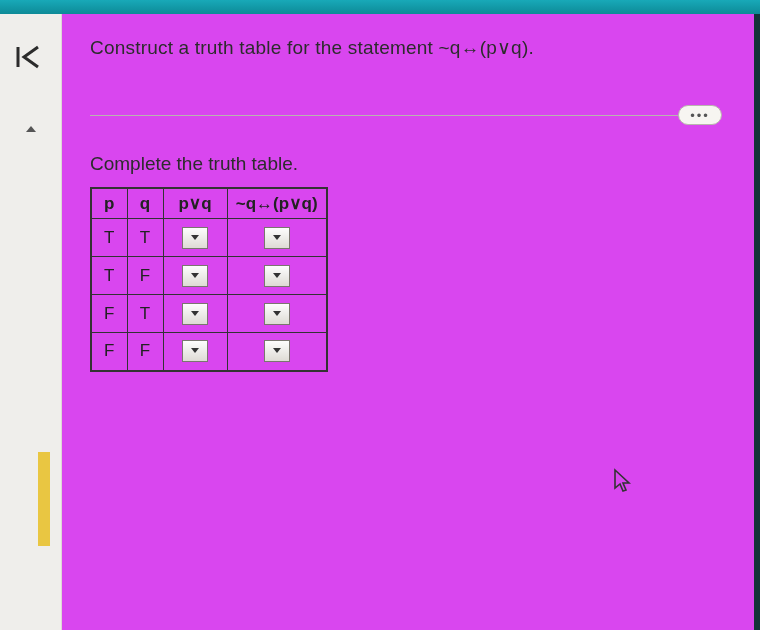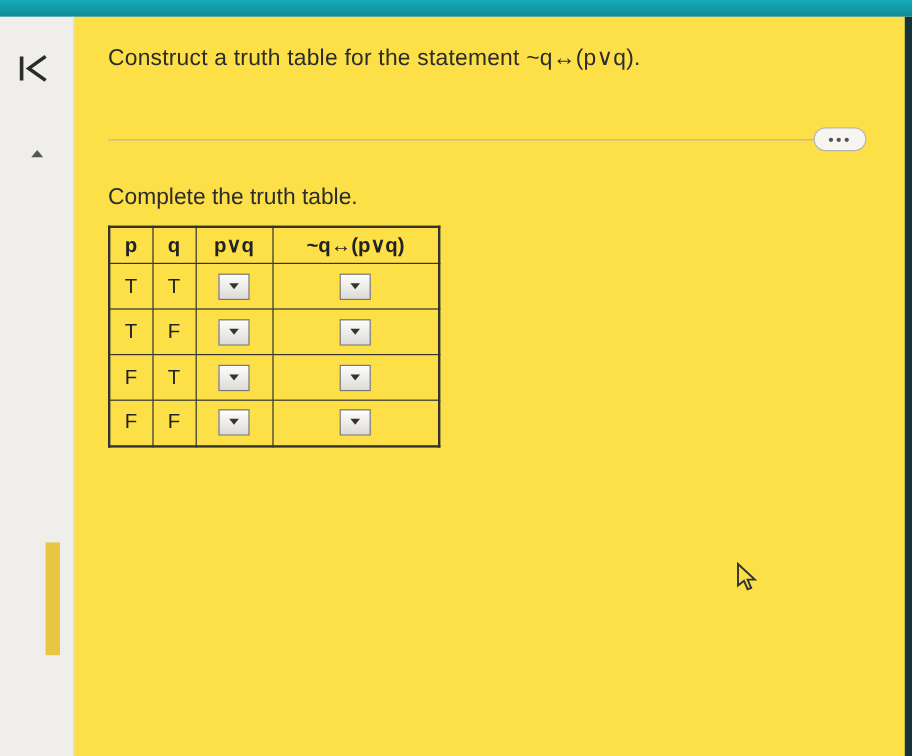--- a/index.html
+++ b/index.html
@@ -50,21 +50,21 @@
     .yellow-strip {
       position: absolute;
       left: 38px;
       top: 438px;
       width: 12px;
       height: 94px;
       background: #e9c642;
     }
     .content {
       flex: 1;
-      background: #fde047;
+      background: #d946ef;
       padding: 22px 28px 0 28px;
       position: relative;
     }
     .prompt {
       font-size: 19px;
       color: #2c2c2c;
       letter-spacing: 0.2px;
     }
     .divider-wrap {
       margin-top: 46px;
@@ -110,21 +110,21 @@
       font-size: 17px;
       color: #222;
     }
     table.truth th {
       font-weight: bold;
       padding: 4px 0;
     }
     .c-p { width: 36px; }
     .c-q { width: 36px; }
     .c-pvq { width: 64px; }
-    .c-res { width: 139px; }
+    .c-res { width: 100px; }
     table.truth td { height: 38px; }
     .dropdown {
       display: inline-flex;
       align-items: center;
       justify-content: center;
       width: 26px;
       height: 22px;
       background: linear-gradient(to bottom, #fdfdfd, #dedbd5);
       border: 1px solid #7a766f;
       cursor: pointer;

